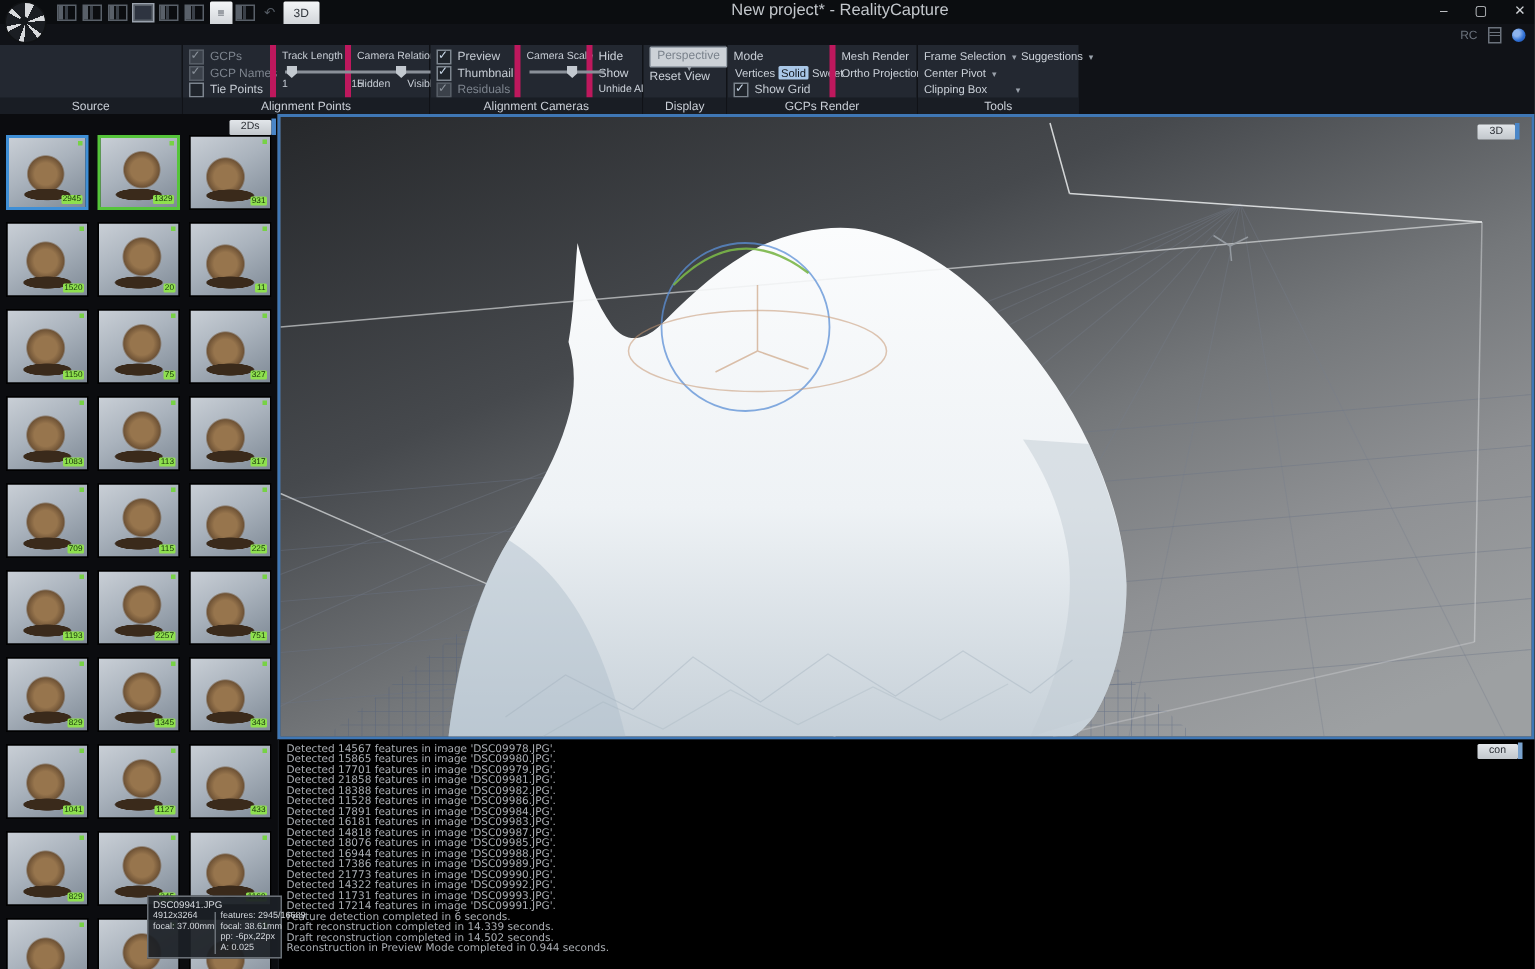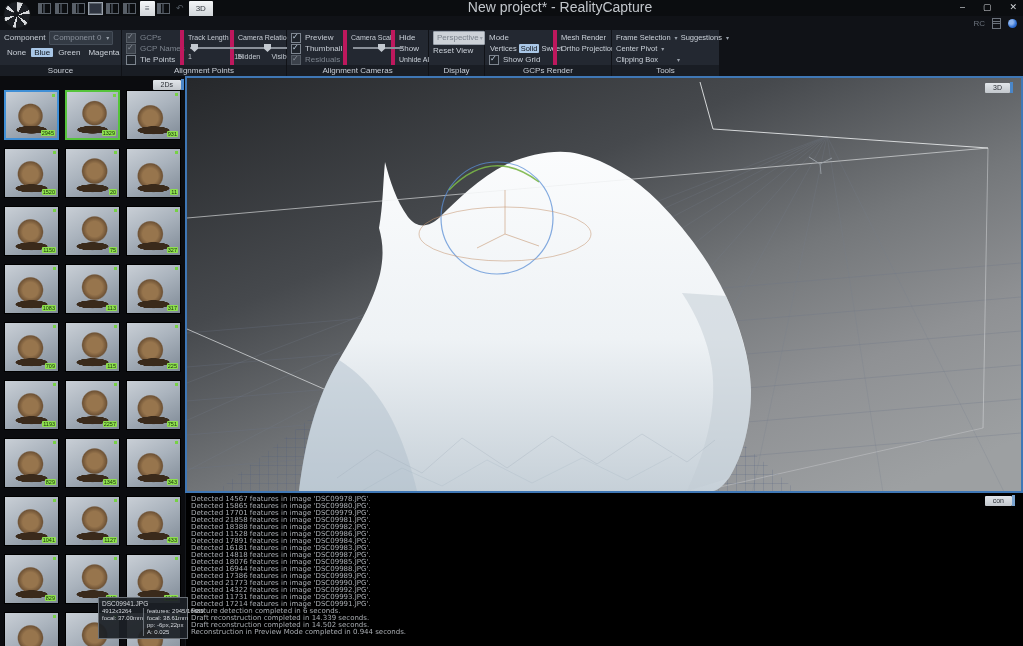--- a/index.html
+++ b/index.html
@@ -13,21 +13,21 @@
   .logo::after{content:"";position:absolute;left:9px;top:9px;width:6px;height:6px;border-radius:50%;background:#15181c;}
   .icon-strip{position:absolute;left:38px;top:2px;height:12px;display:flex;gap:4px;align-items:center;}
   .licon{width:11px;height:9px;border:1px solid #596069;display:inline-block;
          background:linear-gradient(90deg,#596069 0 3px,transparent 3px 4px,#3a4048 4px 6px,transparent 6px);}
   .licon.sel{outline:1px solid #9aa2ad;background:#2e3440;}
   .uglyph{font-size:9px;color:#565d66;line-height:10px;margin-left:2px;}
   .doc-tabs{position:absolute;left:140px;top:0px;height:16px;display:flex;}
   .dtab{background:linear-gradient(#f4f6f8,#d2d6da);color:#33383f;font-size:8px;height:15px;line-height:15px;
         padding:0 7px;border-radius:1px 1px 0 0;margin-top:1px;}
   .dtab.first{padding:0 5px;color:#555b63;margin-right:34px;}
-  .wtitle{position:absolute;left:400px;width:320px;top:0;text-align:center;font-size:14px;color:#c2c6cb;line-height:15px;}
+  .wtitle{position:absolute;left:400px;width:320px;top:0;text-align:center;font-size:11px;color:#c2c6cb;line-height:15px;}
   .win-controls{position:absolute;right:6px;top:0;display:flex;gap:18px;}
   .wbtn{font-size:9px;color:#d2d5d9;line-height:15px;}
   
   .tabsrow{position:absolute;left:0;top:16px;width:1023px;height:14px;background:#101217;display:flex;padding-left:60px;box-sizing:border-box;}
   .rtab{padding:0 15px;font-size:9px;line-height:14px;color:#aeb4bd;letter-spacing:.4px;}
   .rtab.active{background:#232831;color:#e9ecf0;}
   .tr-right{position:absolute;right:6px;top:1px;display:flex;gap:7px;align-items:center;height:12px;}
   .rc-label{font-size:8px;color:#6b727c;}
   .page-ic{width:7px;height:9px;border:1px solid #6b727c;display:inline-block;background:linear-gradient(#0000 0 2px,#6b727c 2px 3px,#0000 3px 4px,#6b727c 4px 5px,#0000 5px);}
   .globe-ic{width:9px;height:9px;border-radius:50%;display:inline-block;
@@ -42,21 +42,21 @@
   .rcol + .rcol{border-left:4px solid #be185d;}
   .rrow{display:flex;align-items:center;gap:4px;height:11px;}
   .lbl{font-size:8px;color:#c6ccd4;white-space:nowrap;}
   .lbl-sm{font-size:7px;color:#c6ccd4;white-space:nowrap;}
   .dim{color:#7d848e;}
   .txtbtn{font-size:8px;color:#ccd2da;padding:0 3px;white-space:nowrap;}
   .txtbtn.sel{background:#a9c7e7;color:#10151c;border-radius:1px;}
   .caret{font-size:6px;color:#9aa1ab;margin-left:1px;}
   .select{height:12px;display:flex;align-items:center;justify-content:space-between;font-size:8px;padding:0 3px;border-radius:1px;min-width:56px;}
   .dimsel{background:#333a44;color:#8a919c;border:1px solid #454d58;}
-  .litesel{background:#ccd1d7;color:#7a828c;border:1px solid #9aa2ac;}
+  .litesel{background:#ccd1d7;color:#7a828c;border:1px solid #9aa2ac;flex-direction:column;}
   .cb{width:8px;height:8px;border:1px solid #7d858f;background:#1f242b;display:inline-block;position:relative;flex:none;}
   .cb.checked::after{content:"✓";position:absolute;left:0px;top:-2px;font-size:8px;color:#c8d6e6;}
   .cb.disabled{background:#3b414a;border-color:#565d66;}
   .cb.disabled::after{color:#8b929b;}
   .slider{width:50px;height:2px;background:#8a9099;position:relative;margin:4px 2px;}
   .sl-thumb{position:absolute;top:-3px;width:7px;height:8px;background:#c3c9d0;
             clip-path:polygon(0 0,100% 0,100% 60%,50% 100%,0 60%);}
   .minmax{display:flex;justify-content:space-between;font-size:7px;color:#c6ccd4;width:54px;}
   
   .leftpanel{position:absolute;left:0;top:76px;width:185px;bottom:0;background:#0b0c0f;}
@@ -128,38 +128,20 @@
   <div class="tr-right">
     <span class="rc-label">RC</span>
     <span class="page-ic"></span>
     <span class="globe-ic"></span>
   </div>
 </div>
 
 <div class="ribbon">
 
   <div class="section" style="left:0;width:121px">
-    <div class="sec-body">
-      <div class="rcol" style="width:100%">
-        <div class="rrow">
-          <span class="lbl">Component</span>
-          <span class="select dimsel">
-            <span>Component 0</span>
-              <span class="caret">▾</span>
-          </span>
-        </div>
-        <div class="rrow" style="margin-top:4px;gap:2px">
-          <span class="txtbtn">None</span>
-          <span class="txtbtn sel">Blue</span>
-          <span class="txtbtn">Green</span>
-          <span class="txtbtn">Magenta</span>
-          <span class="txtbtn">Coral</span>
-        </div>
-      </div>
-    </div>
     <div class="sec-label">Source</div>
   </div>
 
   <div class="section" style="left:122px;width:164px">
     <div class="sec-body">
       <div class="rcol" style="width:58px">
         <div class="rrow">
             <span class="cb checked disabled"></span>
           <span class="lbl dim">GCPs</span>
           </div>

